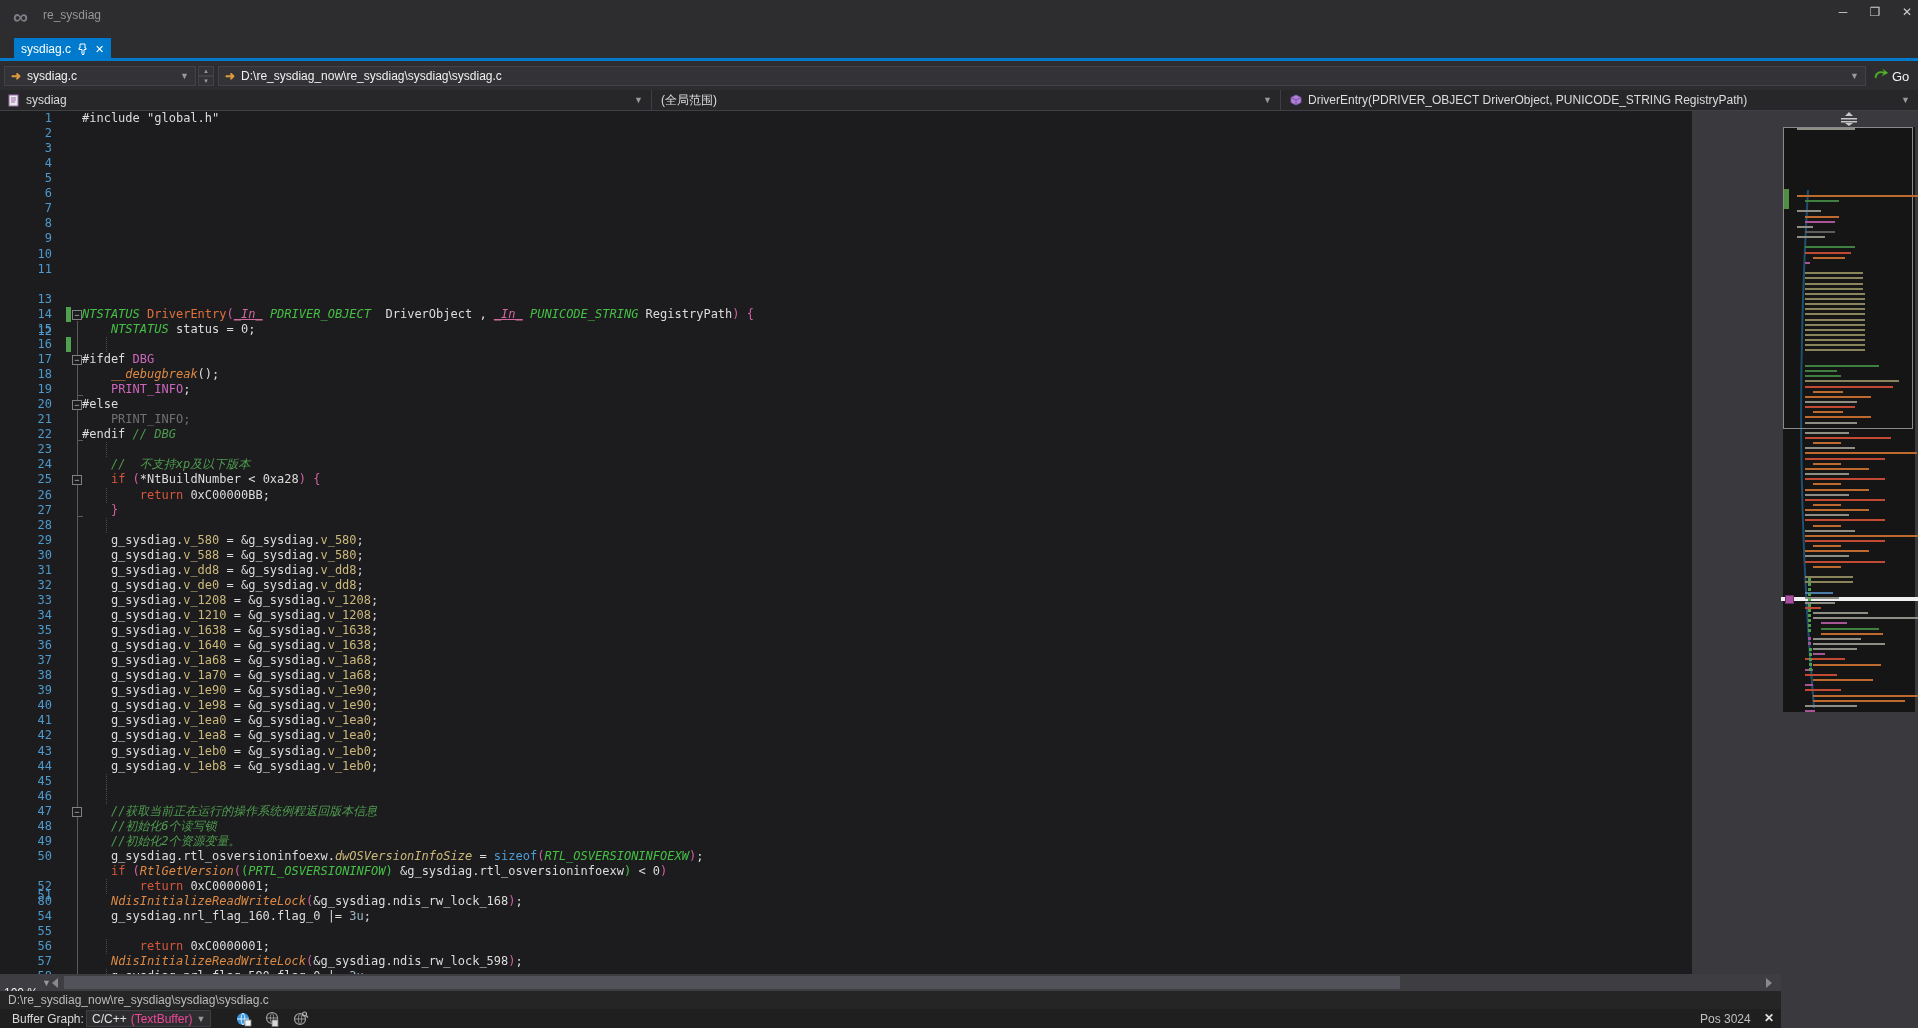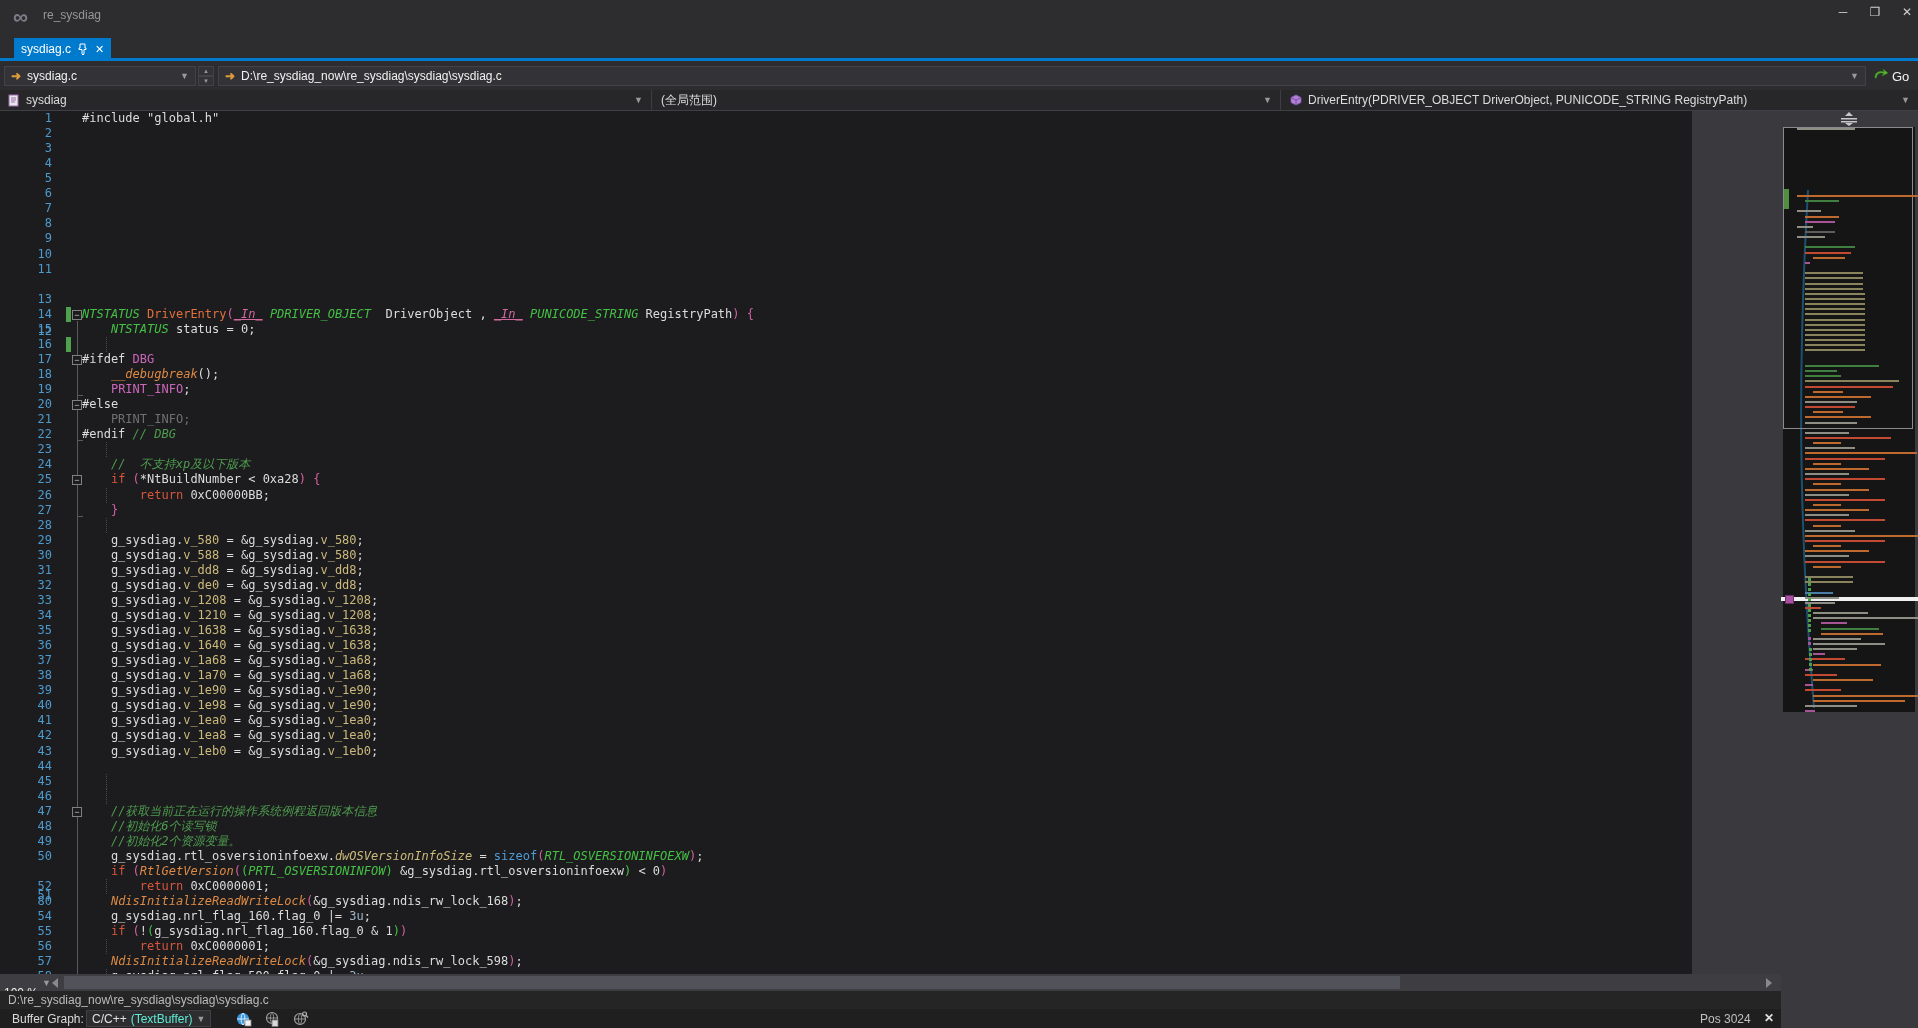--- a/index.html
+++ b/index.html
@@ -264,20 +264,21 @@
       <div class="code-line" style="top: 572.28px;"><span class="ctext"><span class="w">    g_sysdiag.</span><span class="fld">v_1e90</span><span class="w"> = &amp;g_sysdiag.</span><span class="fld">v_1e90</span><span class="w">;</span></span></div>
       <div class="lnum" style="top: 587.34px;">40</div>
       <div class="code-line" style="top: 587.34px;"><span class="ctext"><span class="w">    g_sysdiag.</span><span class="fld">v_1e98</span><span class="w"> = &amp;g_sysdiag.</span><span class="fld">v_1e90</span><span class="w">;</span></span></div>
       <div class="lnum" style="top: 602.4px;">41</div>
       <div class="code-line" style="top: 602.4px;"><span class="ctext"><span class="w">    g_sysdiag.</span><span class="fld">v_1ea0</span><span class="w"> = &amp;g_sysdiag.</span><span class="fld">v_1ea0</span><span class="w">;</span></span></div>
       <div class="lnum" style="top: 617.46px;">42</div>
       <div class="code-line" style="top: 617.46px;"><span class="ctext"><span class="w">    g_sysdiag.</span><span class="fld">v_1ea8</span><span class="w"> = &amp;g_sysdiag.</span><span class="fld">v_1ea0</span><span class="w">;</span></span></div>
       <div class="lnum" style="top: 632.52px;">43</div>
       <div class="code-line" style="top: 632.52px;"><span class="ctext"><span class="w">    g_sysdiag.</span><span class="fld">v_1eb0</span><span class="w"> = &amp;g_sysdiag.</span><span class="fld">v_1eb0</span><span class="w">;</span></span></div>
       <div class="lnum" style="top: 647.58px;">44</div>
+      <div class="code-line" style="top: 647.58px;"><span class="ctext"><span class="w">    g_sysdiag.</span><span class="fld">v_1eb8</span><span class="w"> = &amp;g_sysdiag.</span><span class="fld">v_1eb0</span><span class="w">;</span></span></div>
       <div class="lnum" style="top: 662.64px;">45</div>
       <div class="code-line" style="top: 662.64px;"><span class="ctext"></span></div>
       <div class="lnum" style="top: 677.7px;">46</div>
       <div class="code-line" style="top: 677.7px;"><span class="ctext"></span></div>
       <div class="lnum" style="top: 692.76px;">47</div>
       <div class="code-line" style="top: 692.76px;"><span class="ctext"><span class="w">    </span><span class="com">//获取当前正在运行的操作系统例程返回版本信息</span></span></div>
       <div class="lnum" style="top: 707.82px;">48</div>
       <div class="code-line" style="top: 707.82px;"><span class="ctext"><span class="w">    </span><span class="com">//初始化6个读写锁</span></span></div>
       <div class="lnum" style="top: 722.88px;">49</div>
       <div class="code-line" style="top: 722.88px;"><span class="ctext"><span class="w">    </span><span class="com">//初始化2个资源变量。</span></span></div>
@@ -285,21 +286,20 @@
       <div class="code-line" style="top: 737.94px;"><span class="ctext"><span class="w">    g_sysdiag.rtl_osversioninfoexw.</span><span class="fldi">dwOSVersionInfoSize</span><span class="w"> = </span><span class="sz">sizeof</span><span class="pk">(</span><span class="typ">RTL_OSVERSIONINFOEXW</span><span class="pk">)</span><span class="w">;</span></span></div>
       <div class="lnum" style="top: 777px;">51</div>
       <div class="code-line" style="top: 753px;"><span class="ctext"><span class="w">    </span><span class="kw">if</span><span class="w"> </span><span class="pk">(</span><span class="fni">RtlGetVersion</span><span class="pk">(</span><span class="grn">(</span><span class="typ">PRTL_OSVERSIONINFOW</span><span class="grn">)</span><span class="w"> &amp;g_sysdiag.rtl_osversioninfoexw</span><span class="grn">)</span><span class="w"> &lt; 0</span><span class="pk">)</span></span></div>
       <div class="lnum" style="top: 768.06px;">52</div>
       <div class="code-line" style="top: 768.06px;"><span class="ctext"><span class="w">        </span><span class="kw">return</span><span class="w"> 0xC0000001;</span></span></div>
       <div class="lnum" style="top: 783.12px;">80</div>
       <div class="code-line" style="top: 783.12px;"><span class="ctext"><span class="w">    </span><span class="fni">NdisInitializeReadWriteLock</span><span class="pk">(</span><span class="w">&amp;g_sysdiag.ndis_rw_lock_168</span><span class="pk">)</span><span class="w">;</span></span></div>
       <div class="lnum" style="top: 798.18px;">54</div>
       <div class="code-line" style="top: 798.18px;"><span class="ctext"><span class="w">    g_sysdiag.nrl_flag_160.flag_0 |= </span><span class="n2">3u</span><span class="w">;</span></span></div>
       <div class="lnum" style="top: 813.24px;">55</div>
-      <div class="code-line" style="top: 813.24px;"><span class="ctext"><span class="w">    </span><span class="kw">if</span><span class="w"> </span><span class="pk">(</span><span class="w">!</span><span class="grn">(</span><span class="w">g_sysdiag.nrl_flag_160.flag_0 &amp; 1</span><span class="grn">)</span><span class="pk">)</span></span></div>
       <div class="lnum" style="top: 828.3px;">56</div>
       <div class="code-line" style="top: 828.3px;"><span class="ctext"><span class="w">        </span><span class="kw">return</span><span class="w"> 0xC0000001;</span></span></div>
       <div class="lnum" style="top: 843.36px;">57</div>
       <div class="code-line" style="top: 843.36px;"><span class="ctext"><span class="w">    </span><span class="fni">NdisInitializeReadWriteLock</span><span class="pk">(</span><span class="w">&amp;g_sysdiag.ndis_rw_lock_598</span><span class="pk">)</span><span class="w">;</span></span></div>
       <div class="lnum" style="top: 858.42px;">58</div>
       <div class="code-line" style="top: 858.42px;"><span class="ctext"><span class="w">    g_sysdiag.nrl_flag_590.flag_0 |= </span><span class="n2">3u</span><span class="w">;</span></span></div>
       <div class="foldbox" style="top: 198.78px;">−</div>
       <div class="foldbox" style="top: 243.96px;">−</div>
       <div class="foldbox" style="top: 289.14px;">−</div>
       <div class="foldbox" style="top: 364.44px;">−</div>
@@ -333,21 +333,21 @@
   </div>
 
   <div class="abs" id="pathrow">
     <span>D:\re_sysdiag_now\re_sysdiag\sysdiag\sysdiag.c</span>
   </div>
 
   <div class="abs" id="bottombar">
     <span class="abs" style="left:12px; top:3px;">Buffer Graph:</span>
     <div id="bufcombo">
       <span style="color:#e0e0e0;">C/C++</span>
-      <span style="color:#5eead4;">(TextBuffer)</span>
+      <span style="color:#ec4899;">(TextBuffer)</span>
       <span class="arrow">▼</span>
     </div>
     <span class="abs" style="left:236px; top:2px;">
       <svg width="16" height="16" viewBox="0 0 16 16">
         <circle cx="7" cy="8" r="6" fill="#3a96dd"></circle>
         <path d="M1 8h12 M7 2c-2.5 2-2.5 10 0 12 M7 2c2.5 2 2.5 10 0 12" stroke="#d8ecfa" stroke-width="1" fill="none"></path>
         <rect x="9" y="9" width="6" height="6" fill="#f2f2f2" stroke="#888" stroke-width="0.8"></rect>
       </svg>
     </span>
     <span class="abs" style="left:264px; top:2px;">

